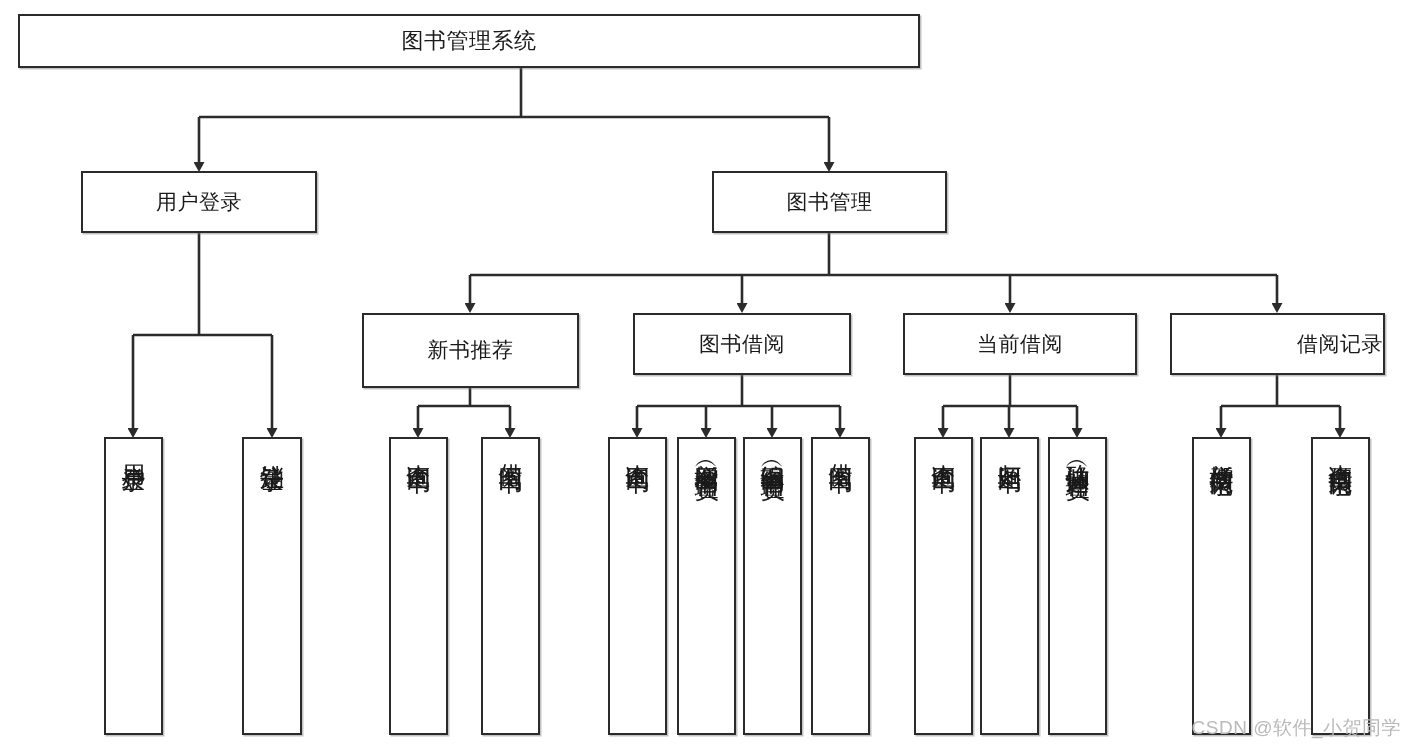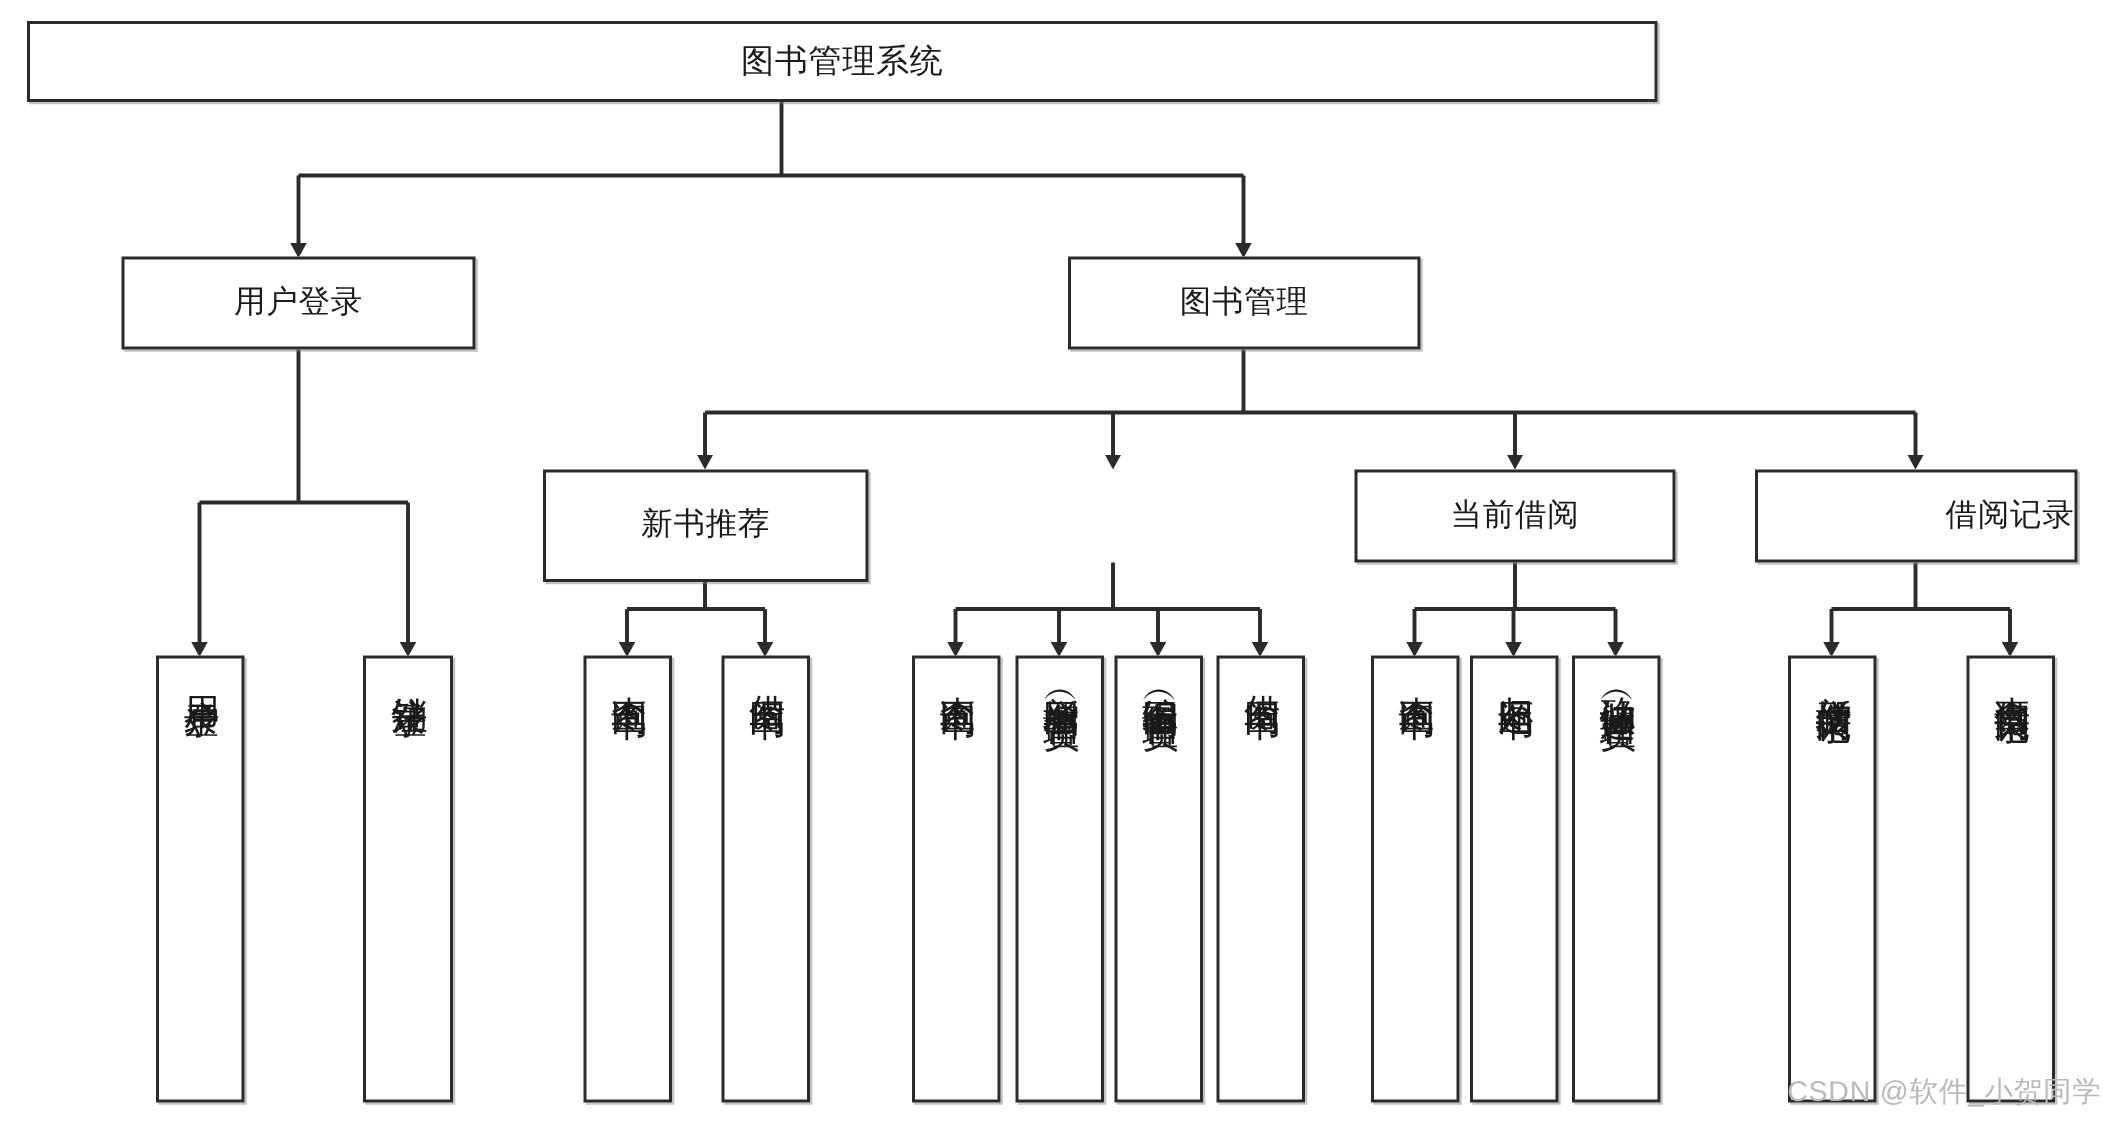--- a/index.html
+++ b/index.html
@@ -126,35 +126,38 @@
       <path d="M1009,406 L1009,429" marker-end="url(#arrow)"></path>
       <path d="M1077,406 L1077,429" marker-end="url(#arrow)"></path>
 
       <path d="M1277,375 L1277,406"></path>
       <path d="M1221,406 L1340,406"></path>
       <path d="M1221,406 L1221,429" marker-end="url(#arrow)"></path>
       <path d="M1340,406 L1340,429" marker-end="url(#arrow)"></path>
     </g>
   </svg>
 
-  <div class="node root horizontal" style="left:18px; top:14px; width:1087px; height:54px;">
+  <div class="node root horizontal" style="left:18px; top:14px; width:902px; height:54px;">
     <span class="label">图书管理系统</span>
   </div>
 
   <div class="node horizontal" style="left:81px; top:171px; width:236px; height:62px;">
     <span class="label">用户登录</span>
   </div>
   <div class="node horizontal" style="left:712px; top:171px; width:235px; height:62px;">
     <span class="label">图书管理</span>
   </div>
 
   <div class="node horizontal" style="left:362px; top:313px; width:217px; height:75px;">
     <span class="label">新书推荐</span>
   </div>
-  <div class="node horizontal" style="left:903px; top:313px; width:214px; height:62px;">
+  <div class="node horizontal" style="left:633px; top:313px; width:218px; height:62px;">
+    <span class="label">图书借阅</span>
+  </div>
+  <div class="node horizontal" style="left:903px; top:313px; width:234px; height:62px;">
     <span class="label">当前借阅</span>
   </div>
   <div class="node horizontal" style="left:1170px; top:313px; width:215px; height:62px;justify-content:flex-end;">
     <span class="label">借阅记录</span>
   </div>
 
   <div class="node vertical" style="left:104px; top:437px; width:59px; height:298px;">
     <span class="label">用户登录</span>
   </div>
   <div class="node vertical" style="left:242px; top:437px; width:60px; height:298px;">

